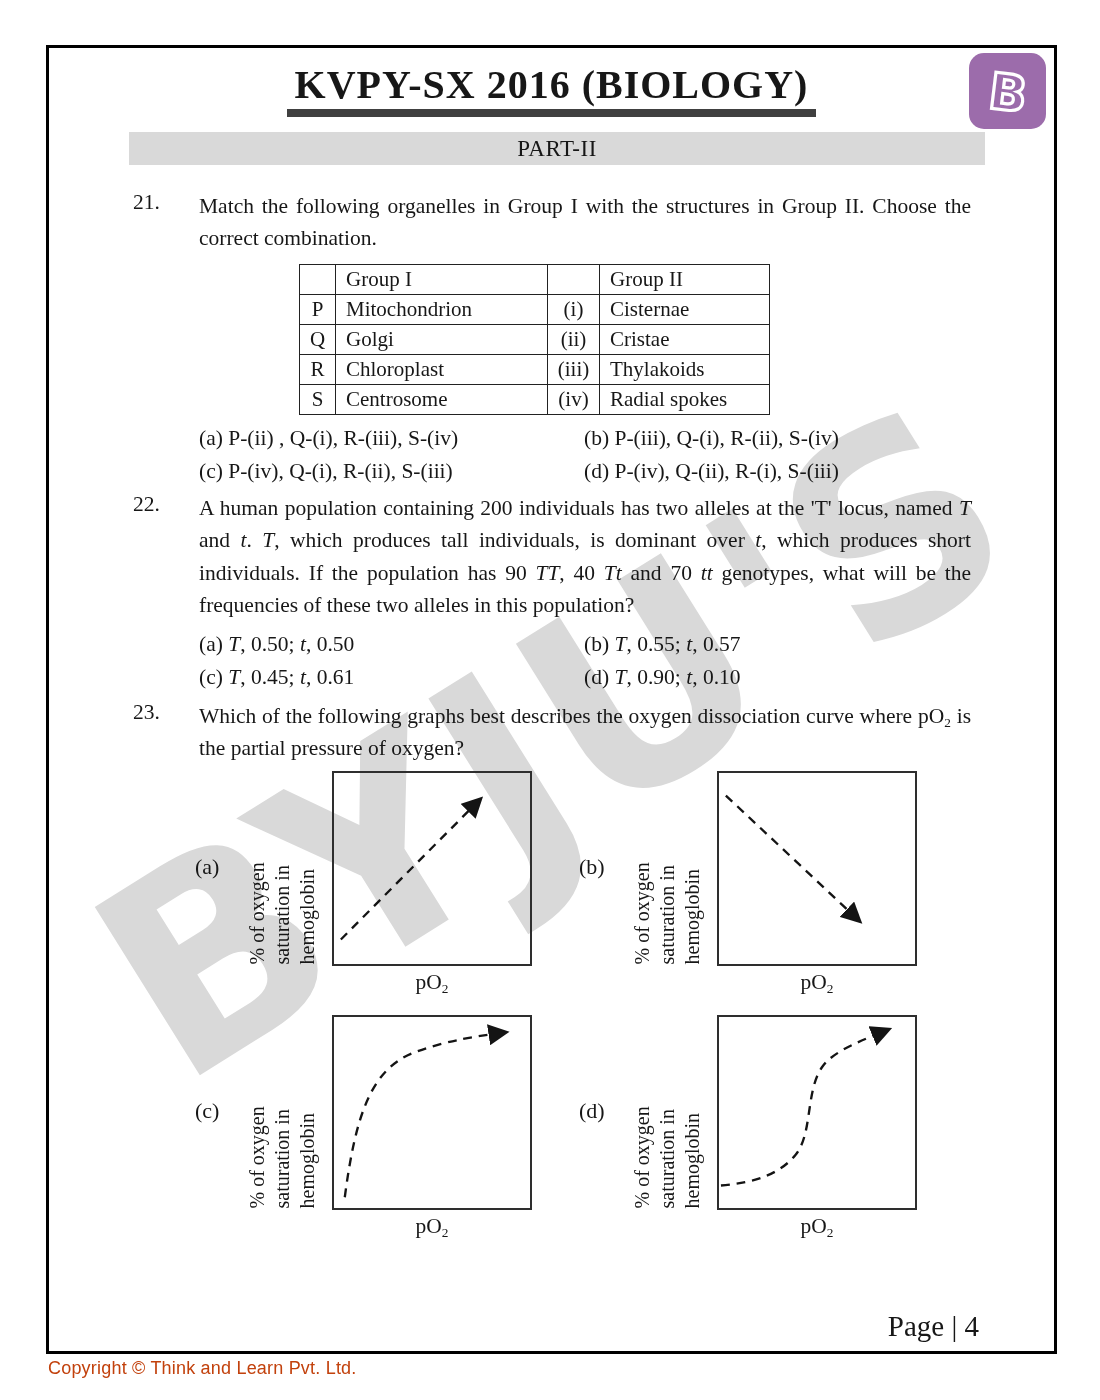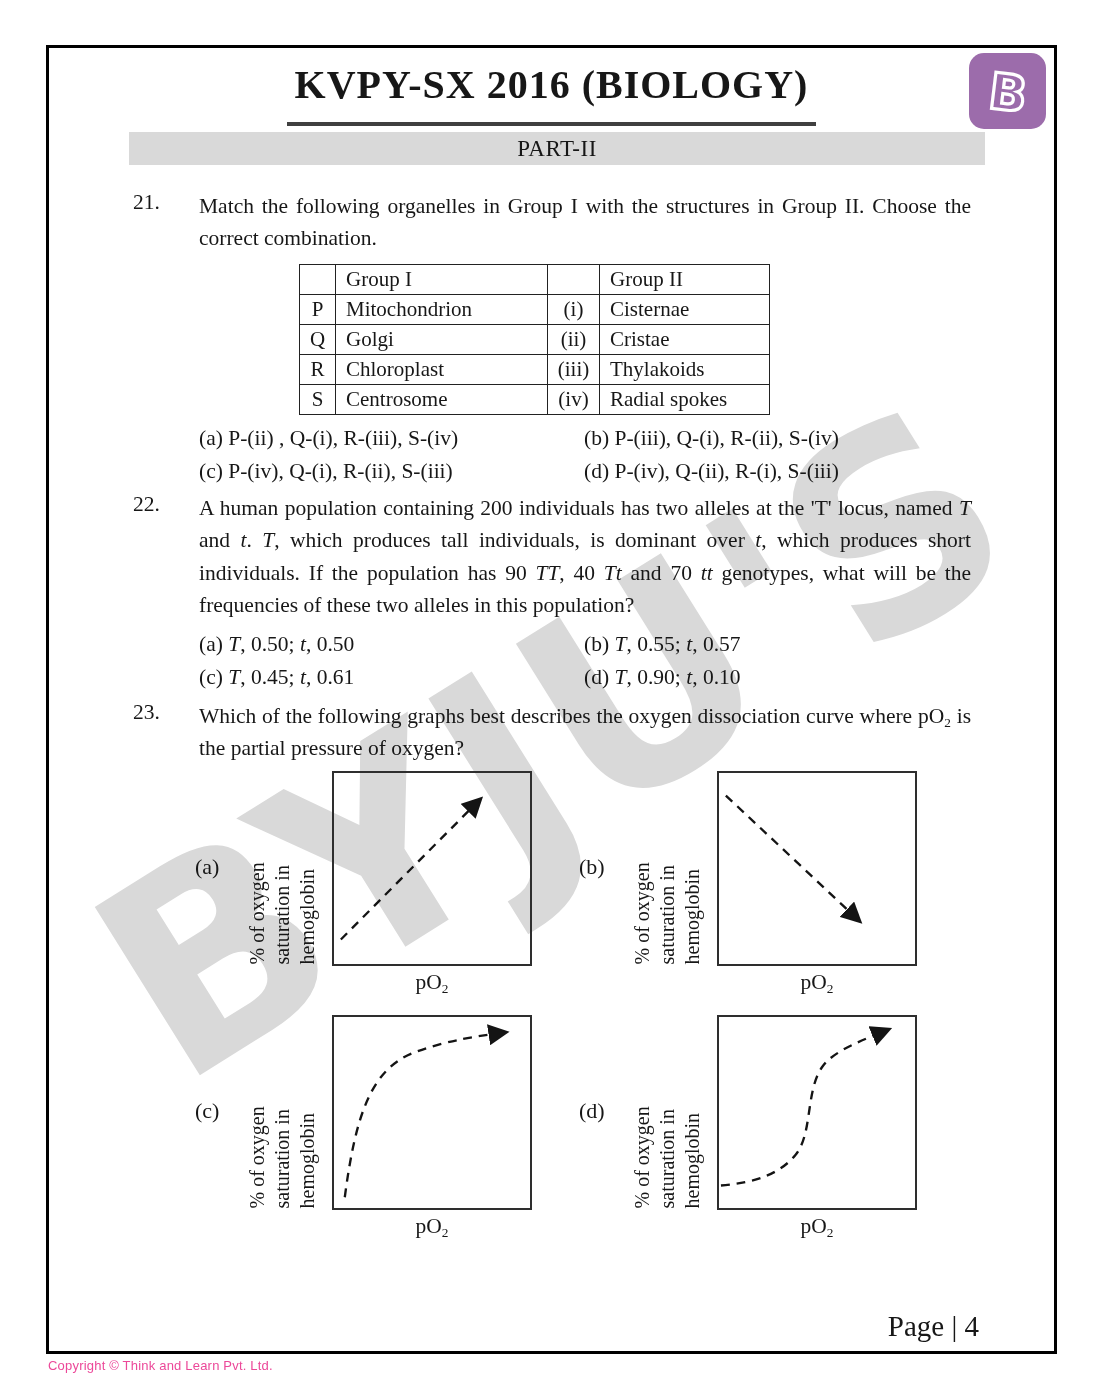--- a/index.html
+++ b/index.html
@@ -15,21 +15,21 @@
   .watermark{
     position:absolute;left:-130px;top:545px;width:1270px;height:300px;
     text-align:center;font-family:"DejaVu Sans", sans-serif;font-weight:bold;
     font-size:272px;line-height:300px;color:#d9d9d9;letter-spacing:2px;
     transform:rotate(-32deg);white-space:nowrap;
   }
   
   .title-wrap{position:absolute;left:0;top:13px;width:100%;text-align:center;}
   .doc-title{
     display:inline-block;font-size:40px;font-weight:bold;letter-spacing:1px;
-    border-bottom:4px solid #404040;padding:0 8px 14px;
+    border-bottom:8px solid #404040;padding:0 8px 1px;
   }
   .part-bar{
     position:absolute;left:80px;top:84px;width:856px;height:33px;background:#d9d9d9;
     display:flex;align-items:center;justify-content:center;font-size:23px;letter-spacing:.5px;text-align:right;
   }
   .logo{
     position:absolute;top:5px;right:8px;width:77px;height:76px;border-radius:15px;
     background:#9c6cab;
   }
   
@@ -63,21 +63,21 @@
   .ylab{position:absolute;width:90px;height:195px;display:flex;align-items:center;justify-content:center;}
   .ylab>div{flex:none;transform:rotate(-90deg);width:192px;text-align:left;font-size:20px;line-height:1.25;}
   .gbox{position:absolute;width:200px;height:195px;}
   .gbox svg{display:block;width:200px;height:195px;border:2px solid #2e2e2e;box-sizing:border-box;background:transparent;}
   .xlab{position:absolute;width:200px;text-align:center;font-size:21.5px;}
   
   .footer-center{position:absolute;left:0;top:1262px;width:100%;text-align:center;font-size:21.5px;transform:translateX(26px);}
   .footer-right{position:absolute;top:1262px;right:75px;font-size:29px;}
   .copyright{
     position:absolute;left:48px;top:1358px;font-family:"Liberation Sans", sans-serif;
-    font-size:13px;color:#ec4899;letter-spacing:.2px;
+    font-size:18px;color:#c2410c;letter-spacing:.2px;
   }
 </style>
 </head>
 <body>
 
 <div class="frame">
 
   <div class="watermark">BYJU'S</div>
 
   <div class="title-wrap">

